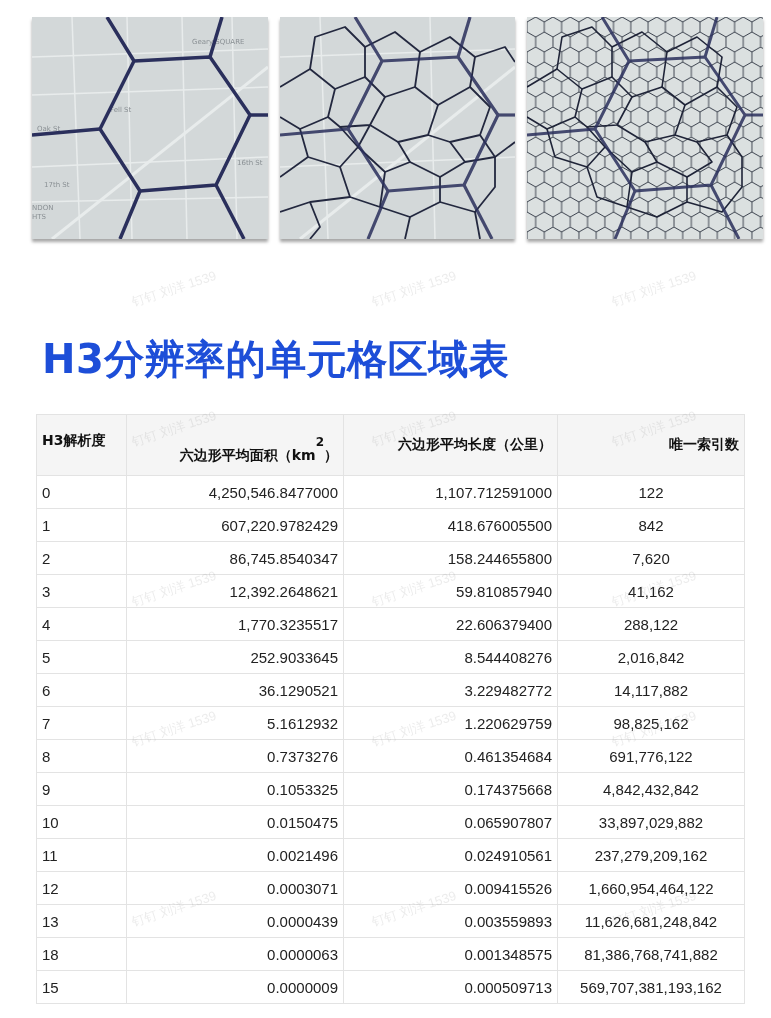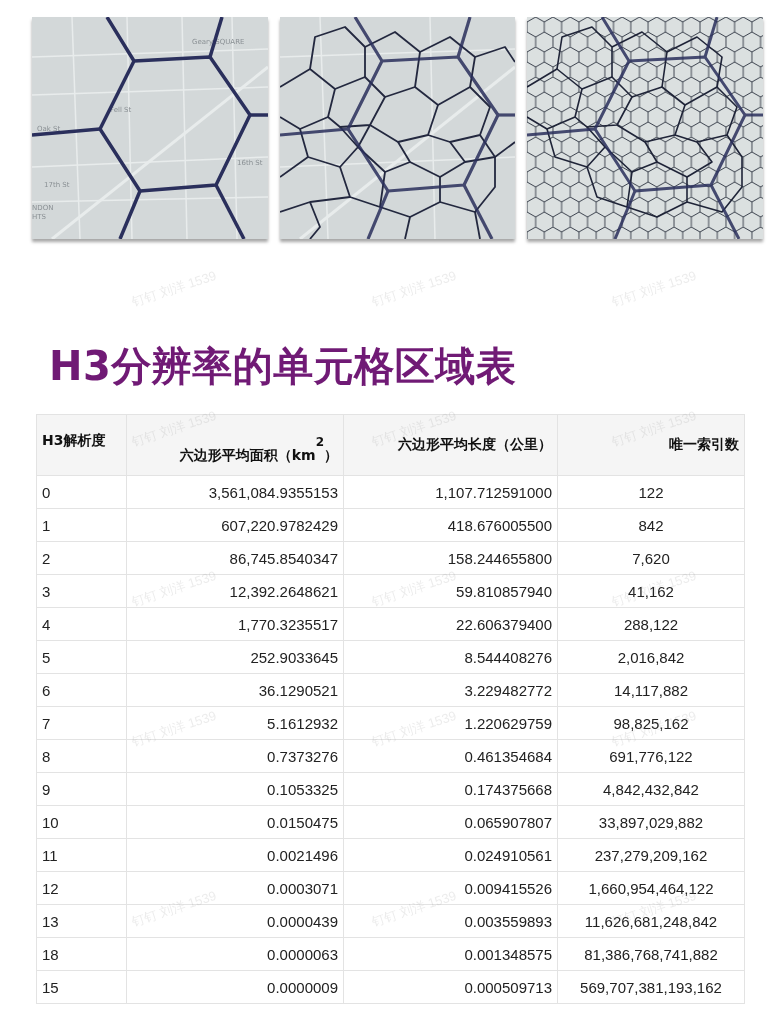--- a/index.html
+++ b/index.html
@@ -6,22 +6,22 @@
     body { width: 771px; height: 1018px; position: relative; overflow: hidden;
            font-family: "Liberation Sans", "DejaVu Sans", sans-serif; color: #222; }
 
     .maps { position: absolute; left: 32px; top: 17px; width: 720px; height: 224px; display: flex; gap: 12px; }
     .map { position: relative; flex: 0 0 236px; height: 222px; background: #d3d8d9; overflow: hidden;
            box-shadow: 0 3px 3px rgba(0,0,0,0.35); }
     .map:nth-child(2) { flex-basis: 235px; }
     .map:nth-child(3) { flex-basis: 236px; }
     .map svg { position: absolute; left: 0; top: 0; width: 100%; height: 100%; }
 
-    .title { position: absolute; left: 37px; top: 327px; margin: 12px; font-size: 40px; font-weight: bold;
-             color: #701a75; letter-spacing: 0.5px; font-family: "DejaVu Sans", sans-serif; }
+    .title { position: absolute; left: 37px; top: 327px; margin: 5px; font-size: 40px; font-weight: bold;
+             color: #1d4ed8; letter-spacing: 0.5px; font-family: "DejaVu Sans", sans-serif; }
 
     table.h3 { position: absolute; left: 36px; top: 414px; width: 709px; border-collapse: collapse;
                font-size: 15px; color: #222; }
     table.h3 th, table.h3 td { border: 1px solid #e3e3e3; padding: 0 5px; height: 32px; }
     table.h3 th { background: #f5f5f5; font-weight: bold; font-size: 14px; height: 50px; color: #111;
                   font-family: "DejaVu Sans", sans-serif; }
     table.h3 th.c0 { text-align: left; vertical-align: middle; padding-bottom: 8px; }
     table.h3 th.c1 { text-align: right; vertical-align: bottom; padding-bottom: 10px; }
     table.h3 th.c1 sup { position: relative; top: -8px; font-size: 12px; }
     table.h3 th.c2 { text-align: right; }
@@ -159,21 +159,21 @@
     <tr>
       <th class="c0">H3解析度</th>
       <th class="c1"><span>六边形平均面积（km</span><sup>2</sup><span>）</span></th>
       <th class="c2">六边形平均长度（公里）</th>
       <th class="c3">唯一索引数</th>
     </tr>
   </thead>
   <tbody id="tbody">
     <tr>
         <td class="c0">0</td>
-        <td class="c1">3,561,084.9355153</td>
+        <td class="c1">4,250,546.8477000</td>
         <td class="c2">1,107.712591000</td>
         <td class="c3">122</td>
       </tr>
     <tr>
         <td class="c0">1</td>
         <td class="c1">607,220.9782429</td>
         <td class="c2">418.676005500</td>
         <td class="c3">842</td>
       </tr>
     <tr>

